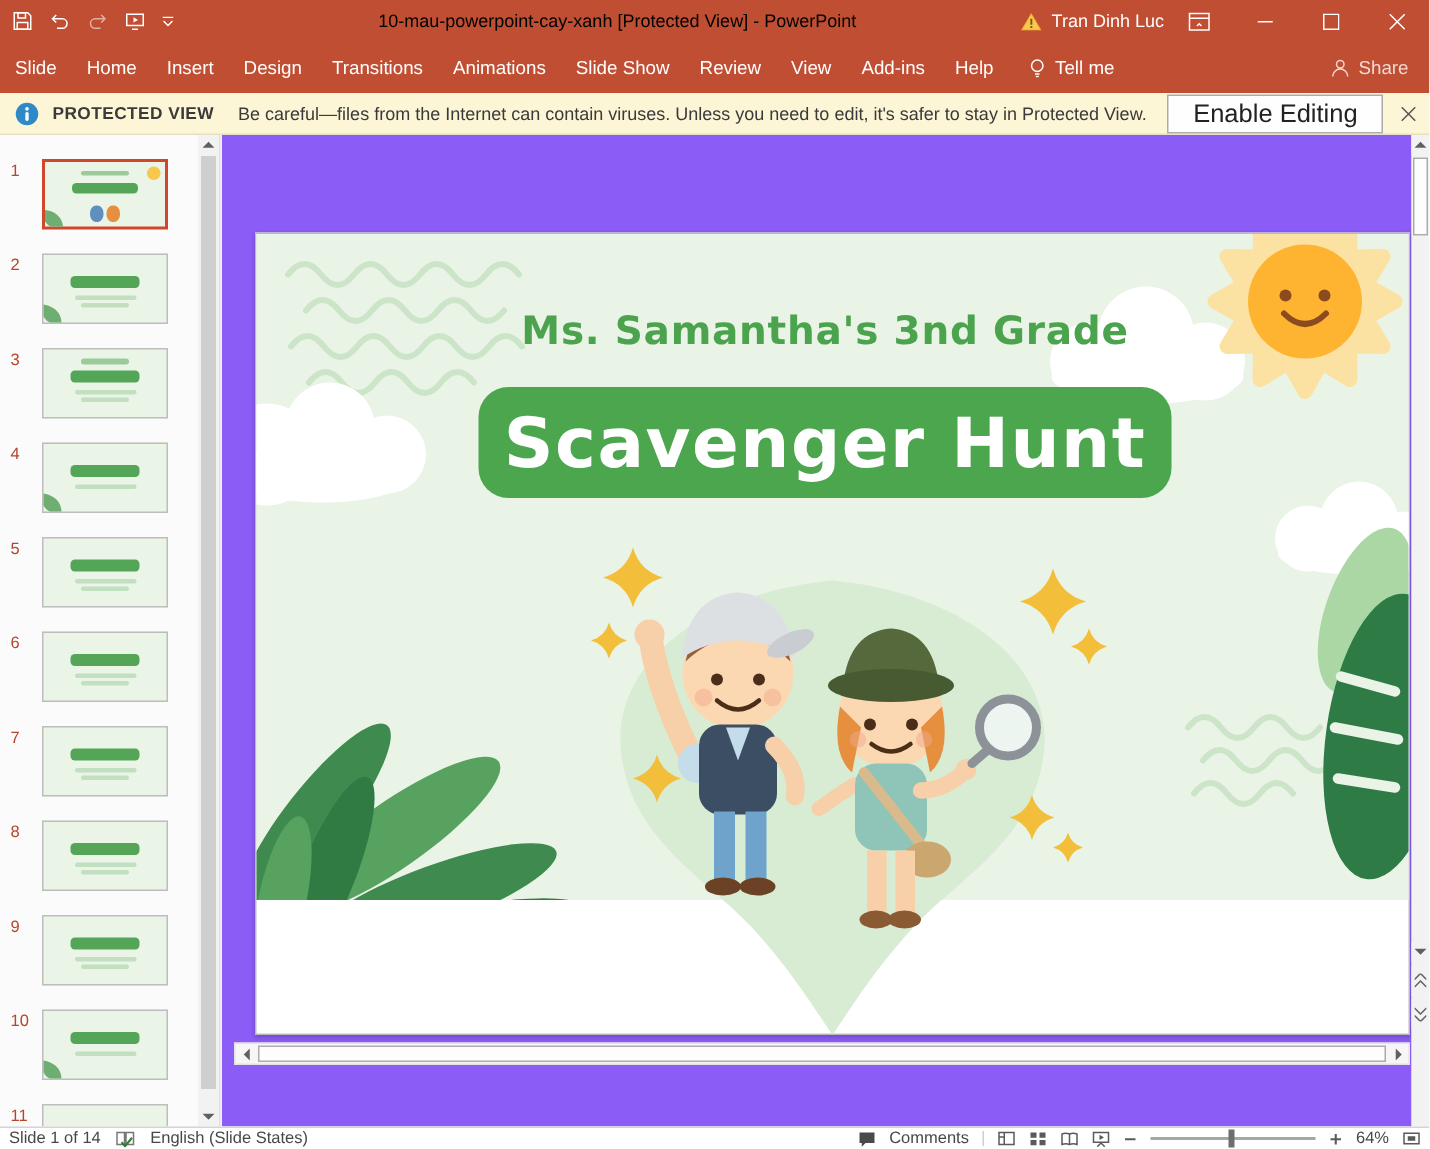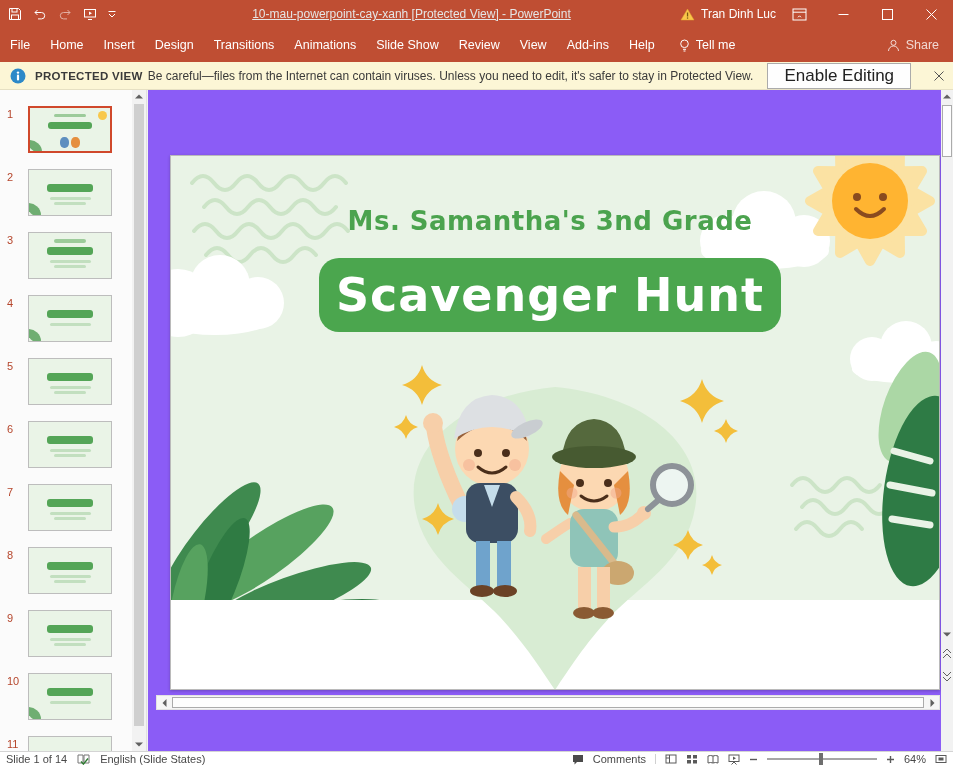--- a/index.html
+++ b/index.html
@@ -5,35 +5,35 @@
   * { box-sizing: border-box; margin: 0; padding: 0; }
   html,body { background:#ffffff; }
   .app {
     position: relative; width: 953px; height: 766px; overflow: hidden;
     font-family: "Liberation Sans", sans-serif; background: #F1F1F1;
   }
   
   .titlebar { position:absolute; left:0; top:0; width:953px; height:28px; background:#BF4E33; color:#fff; }
   .qat { position:absolute; left:8px; top:0; height:28px; display:flex; align-items:center; gap:11px; }
   .qat svg { display:block; }
-  .tb-title { position:absolute; left:160px; right:290px; top:0; height:28px; line-height:28px; text-align:center; font-size:12px; color:#e5e5e5; white-space:nowrap; overflow:hidden;text-decoration:underline; }
+  .tb-title { position:absolute; left:160px; right:290px; top:0; height:28px; line-height:28px; text-align:center; font-size:12px; color:#000000; white-space:nowrap; overflow:hidden; }
   .tb-right { position:absolute; right:0; top:0; height:28px; display:flex; align-items:center; }
   .tb-user { display:flex; align-items:center; gap:6px; font-size:12px; margin-right:16px; }
   .tb-ribbonopt { margin-right:14px; display:flex; }
   .win-btn { width:44px; height:28px; display:flex; align-items:center; justify-content:center; }
   
   .ribbon { position:absolute; left:0; top:28px; width:953px; height:34px; background:#BF4E33; display:flex; align-items:center; }
   .tab { padding:0 10px; height:34px; line-height:34px; color:#fff; font-size:12.5px; white-space:nowrap; }
   .tellme { display:flex; align-items:center; gap:6px; margin-left:14px; color:#fff; font-size:12.5px; }
   .share { display:flex; align-items:center; gap:6px; margin-left:auto; margin-right:14px; color:rgba(255,255,255,.78); font-size:12.5px; }
   
   .banner { position:absolute; left:0; top:62px; width:953px; height:28px; background:#FCF6D6; border-bottom:1px solid #E6E0C3; display:flex; align-items:center; font-size:12px; color:#3A3A3A; }
   .banner-icon { margin:0 9px 0 10px; display:flex; }
   .banner-label { font-weight:bold; font-size:11.5px; letter-spacing:.3px; margin-right:5px; }
-  .banner-msg { margin-right:14px; }
+  .banner-msg { margin-right:14px;margin-left:11px; }
   .enable-btn { border:1px solid #ABABAB; background:#FEFEFE; padding:2px 16px; font-size:17px; color:#222; }
   .banner-close { margin-left:auto; margin-right:9px; display:flex; }
   
   .workspace { position:absolute; left:0; top:90px; width:953px; height:661px; }
   .thumb-panel { position:absolute; left:0; top:0; width:147px; height:661px; background:#FBFBFB; border-right:1px solid #E0E0E0; overflow:hidden; }
   .thumb-item { position:absolute; left:0; width:130px; height:52px; }
   .thumb-num { position:absolute; left:7px; top:2px; font-size:11px; color:#B5452B; }
   .thumb-box { position:absolute; left:28px; top:0; width:84px; height:47px; background:#EAF4E7; border:1px solid #BDBDBD; overflow:hidden; }
   .thumb-item.sel .thumb-box { border:2px solid #D0482B; }
   .mini-title { position:absolute; left:30%; top:14%; width:40%; height:8%; background:#9CCB9A; border-radius:2px; }
@@ -144,21 +144,21 @@
         </span>
       <span class="win-btn">
           <svg width="11" height="11" viewBox="0 0 11 11">
             <path d="M0.5 0.5 L10.5 10.5 M10.5 0.5 L0.5 10.5" stroke="#fff"></path>
           </svg>
         </span>
     </div>
   </div>
 
   <div class="ribbon">
-    <span class="tab">File</span>
+    <span class="tab">Slide</span>
     <span class="tab">Home</span>
     <span class="tab">Insert</span>
     <span class="tab">Design</span>
     <span class="tab">Transitions</span>
     <span class="tab">Animations</span>
     <span class="tab">Slide Show</span>
     <span class="tab">Review</span>
     <span class="tab">View</span>
     <span class="tab">Add-ins</span>
     <span class="tab">Help</span>

